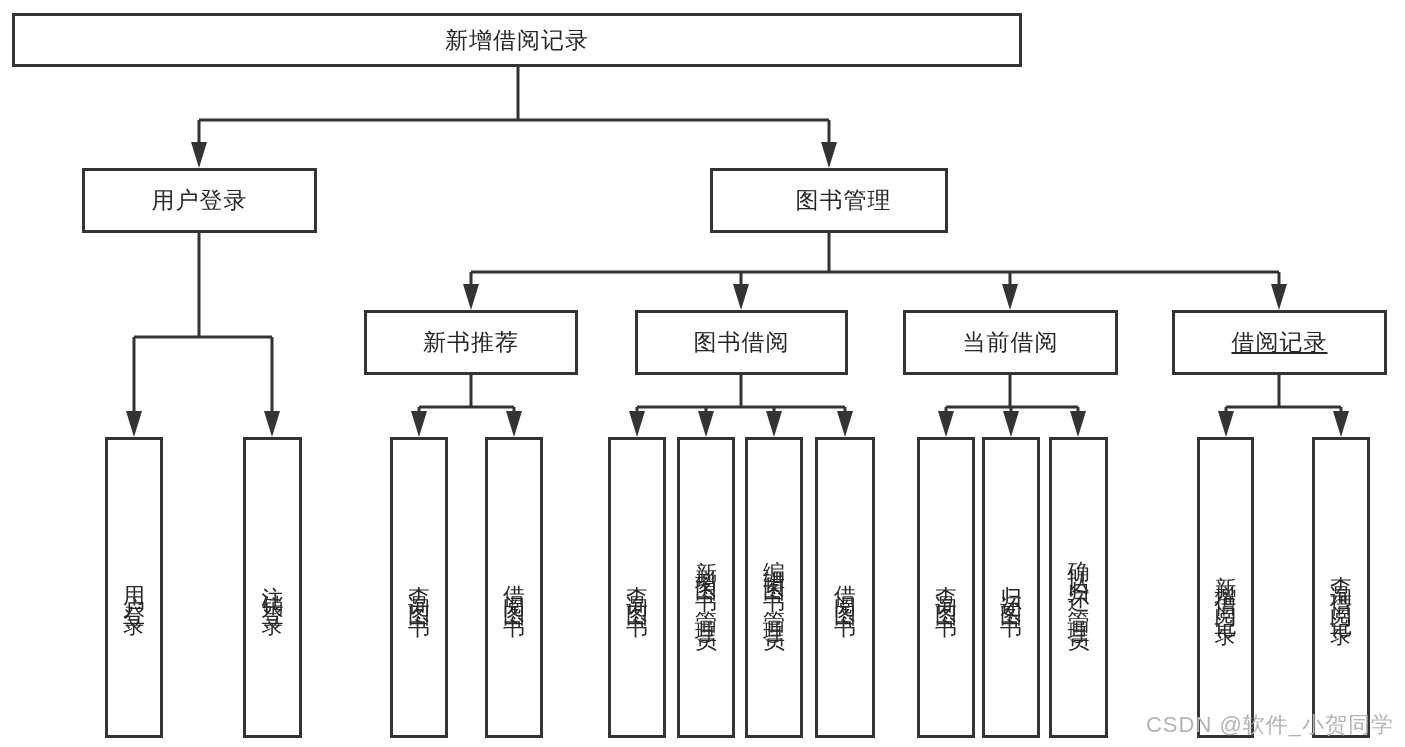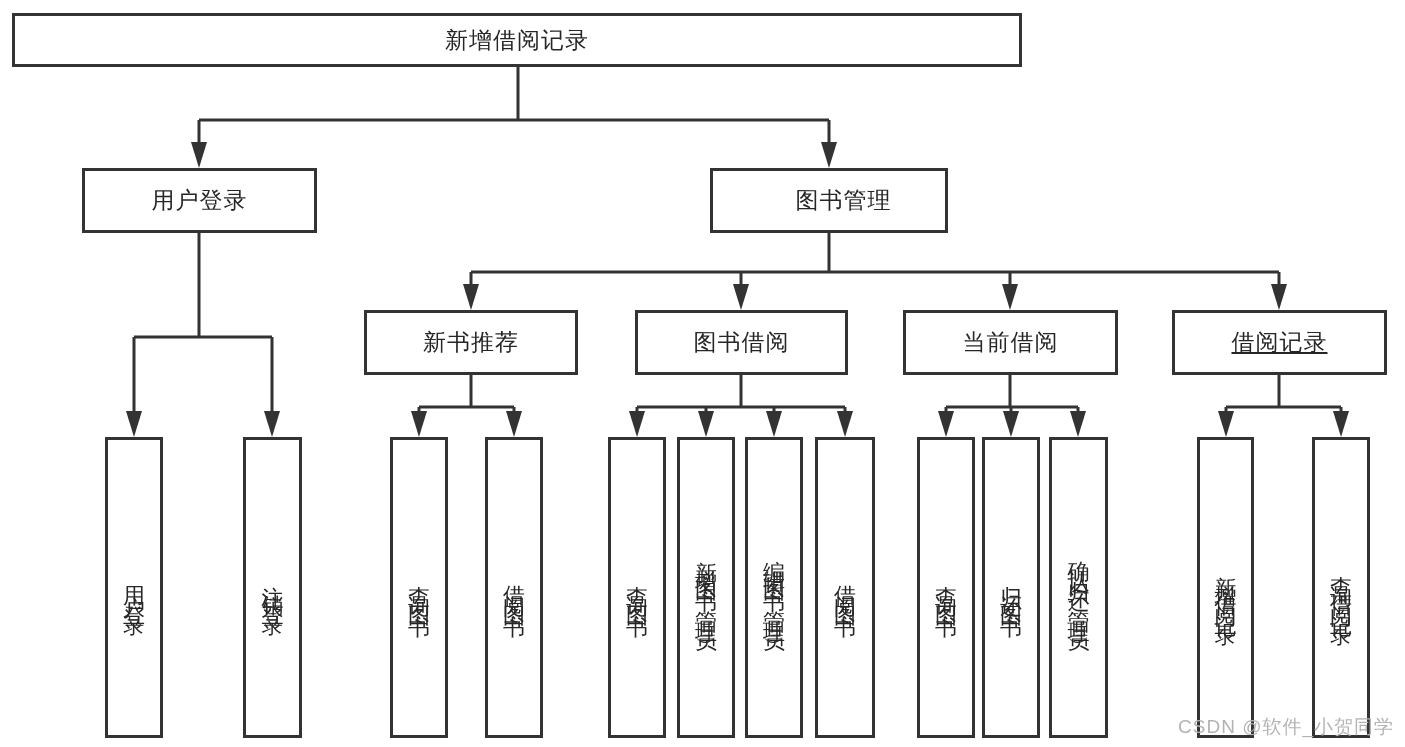--- a/index.html
+++ b/index.html
@@ -56,21 +56,21 @@
   #v-b3{left:745px; width:58px;}
   #v-b4{left:815px; width:60px;}
   #v-c1{left:917px; width:58px;}
   #v-c2{left:982px; width:58px;}
   #v-c3{left:1049px;width:59px;}
   #v-d1{left:1197px;width:57px;}
   #v-d2{left:1312px;width:58px;}
   .watermark{
     position:absolute;
     right:11px;bottom:7px;
-    font-size:19px;
+    font-size:22px;
     letter-spacing:1px;
     color:var(--wm);
     white-space:nowrap;
     z-index:5;
   }
 </style>
 </head>
 <body>
 
 <div class="stage">

